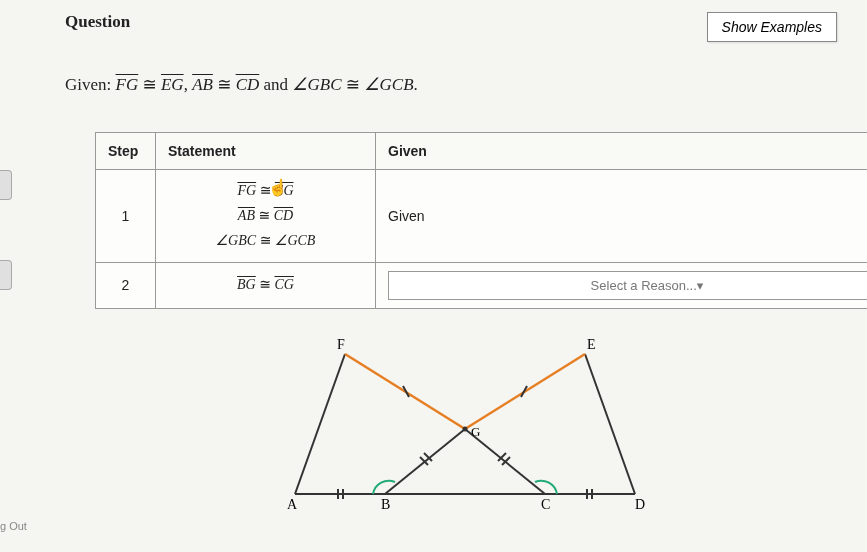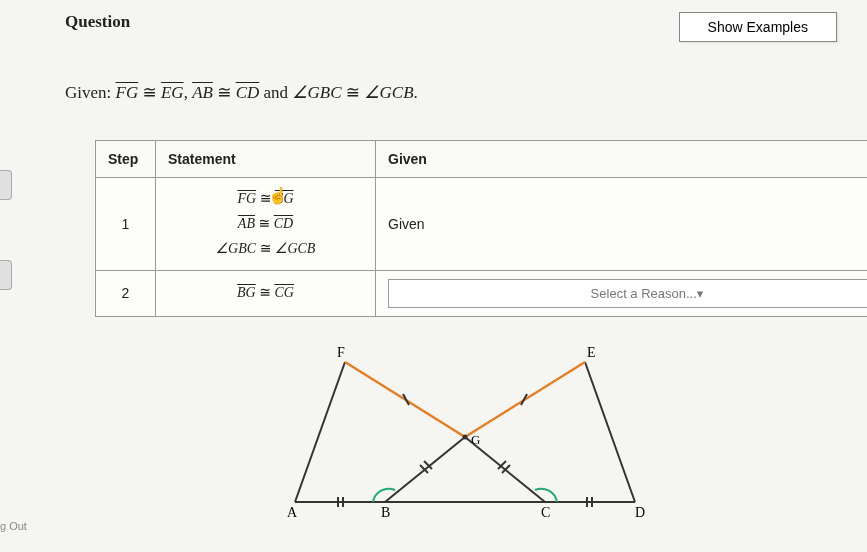--- a/index.html
+++ b/index.html
@@ -11,34 +11,35 @@
       position: relative;
       color: #222;
     }
     .main {
       padding: 12px 30px 10px 65px;
     }
     .header-row {
       display: flex;
       justify-content: space-between;
       align-items: flex-start;
-      margin-bottom: 34px;
+      margin-bottom: 26px;
     }
     .question-title {
       font-weight: bold;
       font-size: 17px;
     }
     .show-examples-btn {
       background: #fff;
       border: 1px solid #888;
-      padding: 6px 28px;
+      padding: 6px 14px;
       font-size: 14px;
       font-family: Arial, sans-serif;
       cursor: pointer;
       box-shadow: 1px 1px 2px rgba(0,0,0,0.1);
+      font-style: italic;
     }
     .problem {
       font-size: 17px;
       line-height: 2;
       margin-bottom: 30px;
     }
     .overline {
       text-decoration: overline;
       font-style: italic;
       margin-top: 25px;

